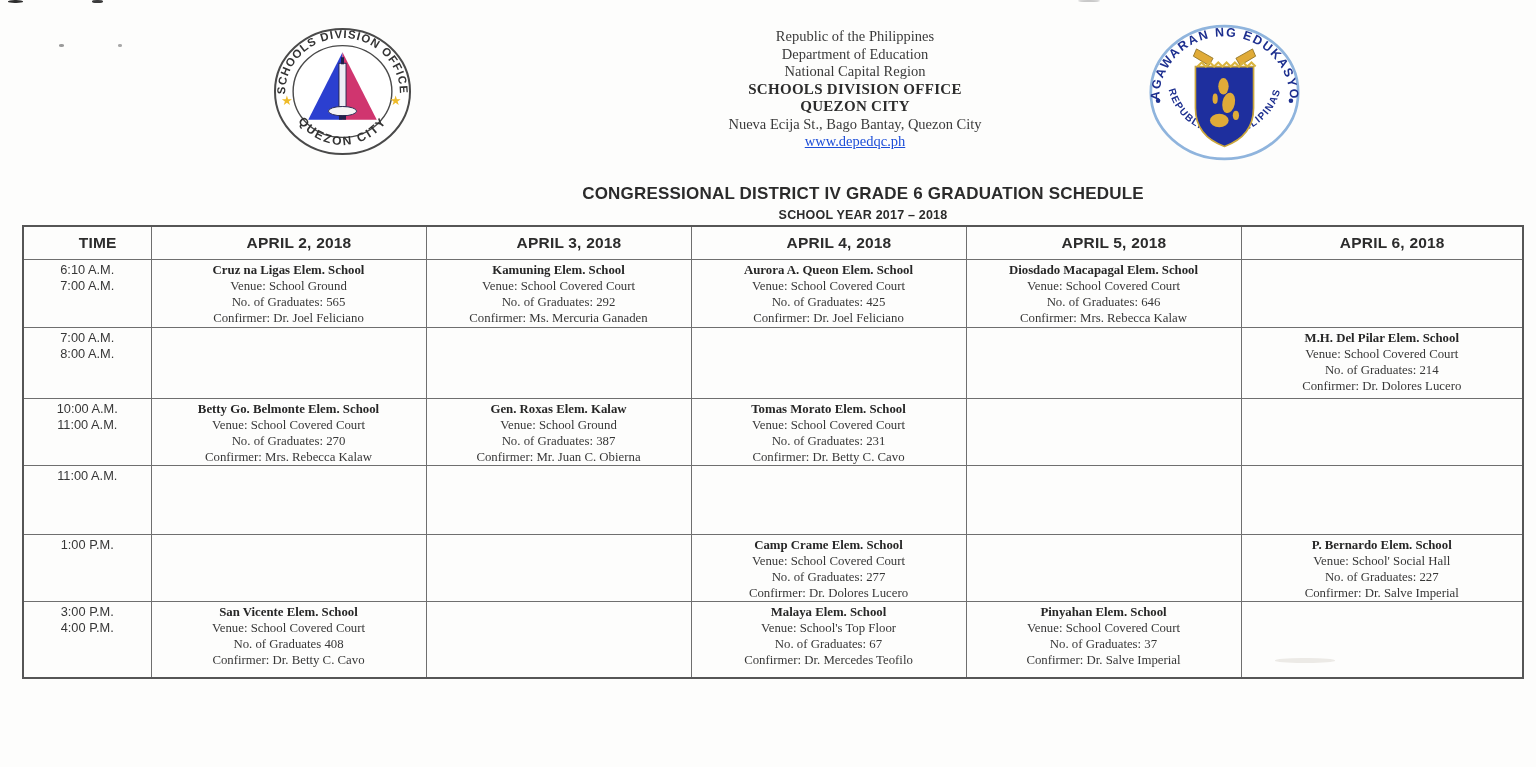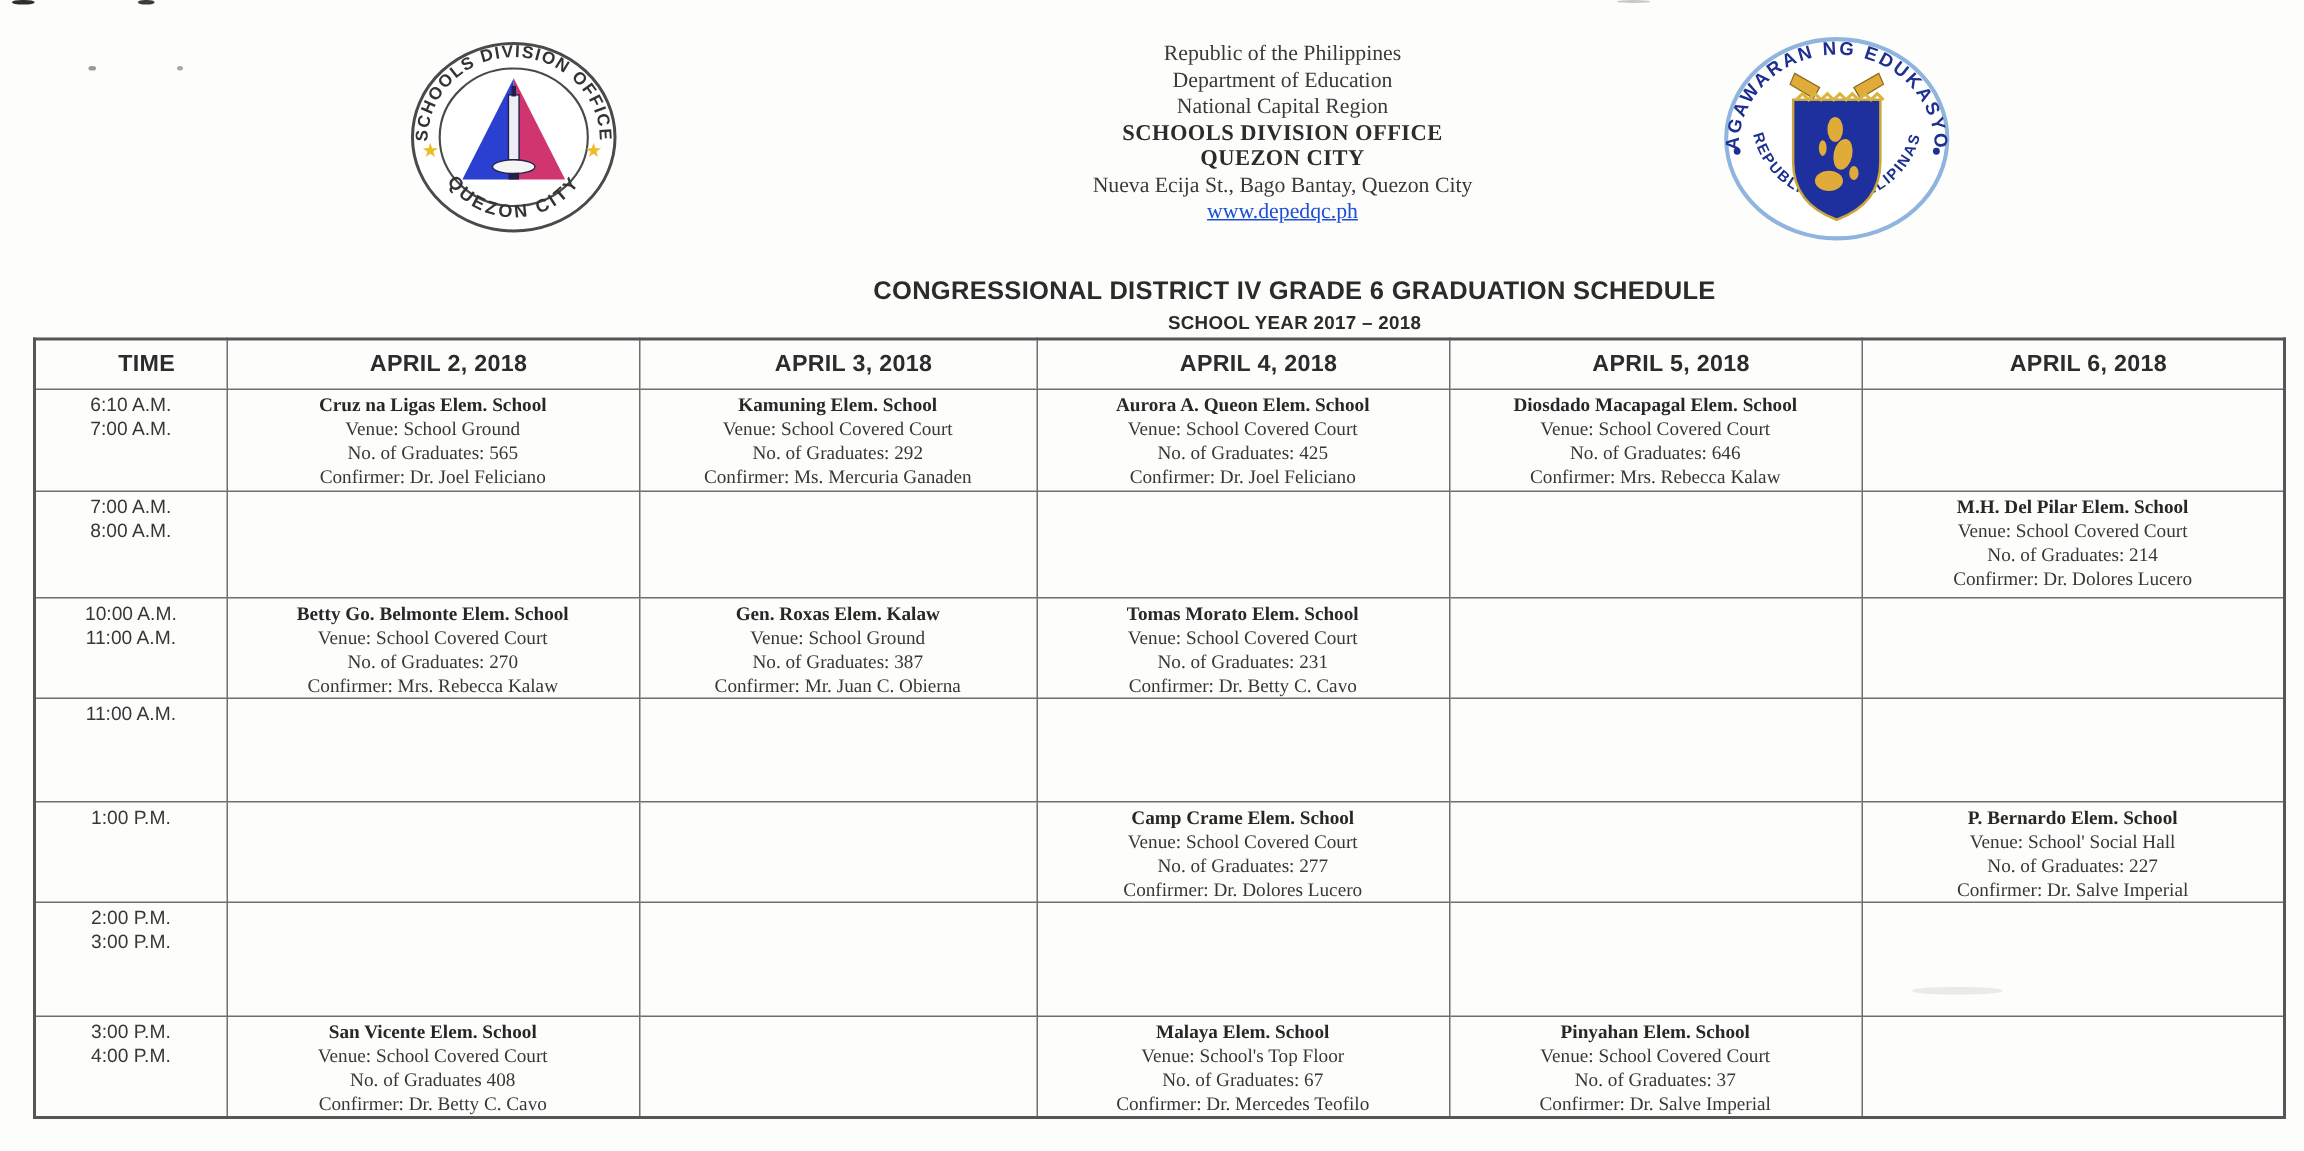--- a/index.html
+++ b/index.html
@@ -261,31 +261,20 @@
         <td></td>
         <td>
           <div class="school">P. Bernardo Elem. School</div>
           <div class="venue">Venue: School' Social Hall</div>
           <div class="graduates">No. of Graduates: 227</div>
           <div class="confirmer">Confirmer: Dr. Salve Imperial</div>
         </td>
       </tr>
       <tr>
         <td class="time-cell">
-          <div>2:00 P.M.</div>
-          <div>3:00 P.M.</div>
-        </td>
-        <td></td>
-        <td></td>
-        <td></td>
-        <td></td>
-        <td></td>
-      </tr>
-      <tr>
-        <td class="time-cell">
           <div>3:00 P.M.</div>
           <div>4:00 P.M.</div>
         </td>
         <td>
           <div class="school">San Vicente Elem. School</div>
           <div class="venue">Venue: School Covered Court</div>
           <div class="graduates">No. of Graduates 408</div>
           <div class="confirmer">Confirmer: Dr. Betty C. Cavo</div>
         </td>
         <td></td>

